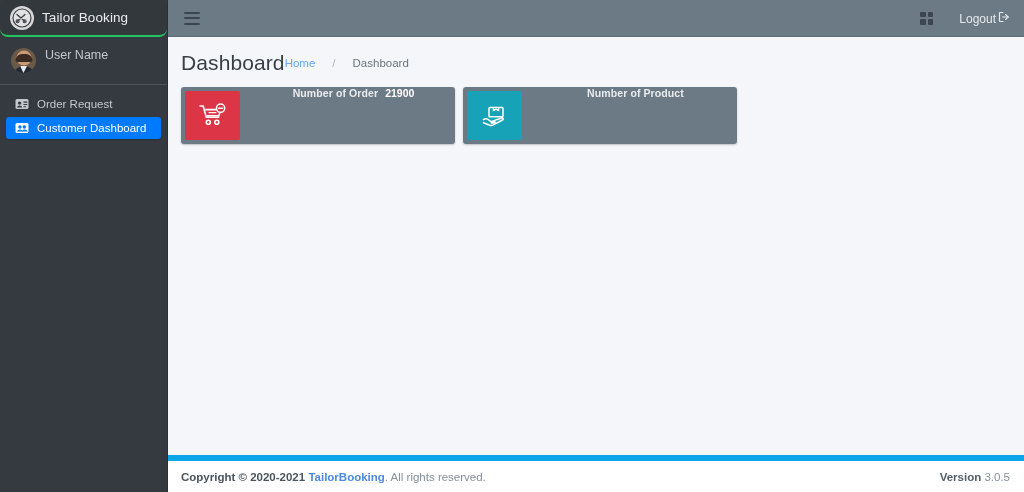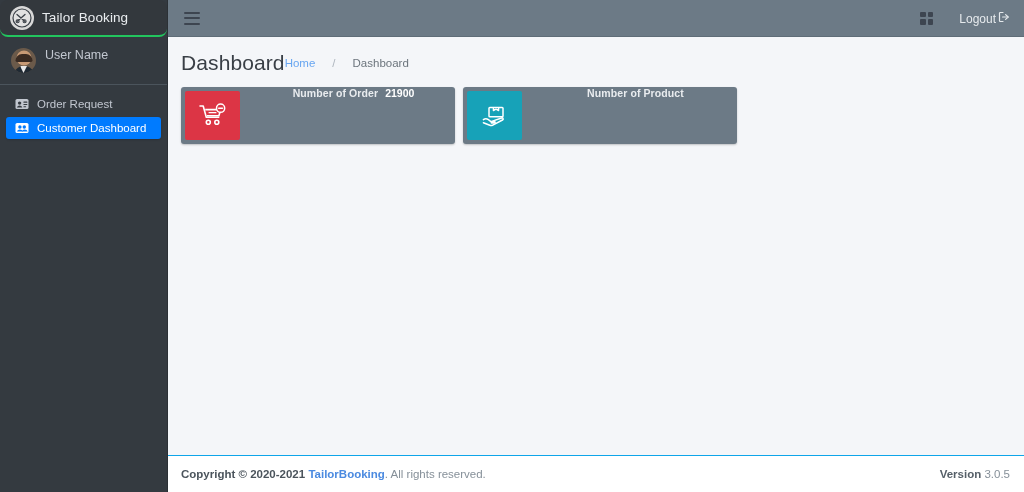--- a/index.html
+++ b/index.html
@@ -251,21 +251,21 @@
     font-size: 10.5px;
     font-weight: bold;
     color: #ffffff;
   }
 
   .spacer { flex: 1 1 auto; }
 
   .footer {
     height: 37px;
     background: #ffffff;
-    border-top: 1px solid #0ea5e9;
+    border-top: 6px solid #0ea5e9;
     display: flex;
     align-items: center;
     justify-content: space-between;
     padding: 0 14px 0 13px;
     font-size: 11.5px;
     color: #869099;
   }
   .footer b { color: #4b545c; font-weight: bold; }
   .footer .brandlink { color: #4b8ae0; font-weight: bold; }
   .footer-right b { color: #555f68; }

